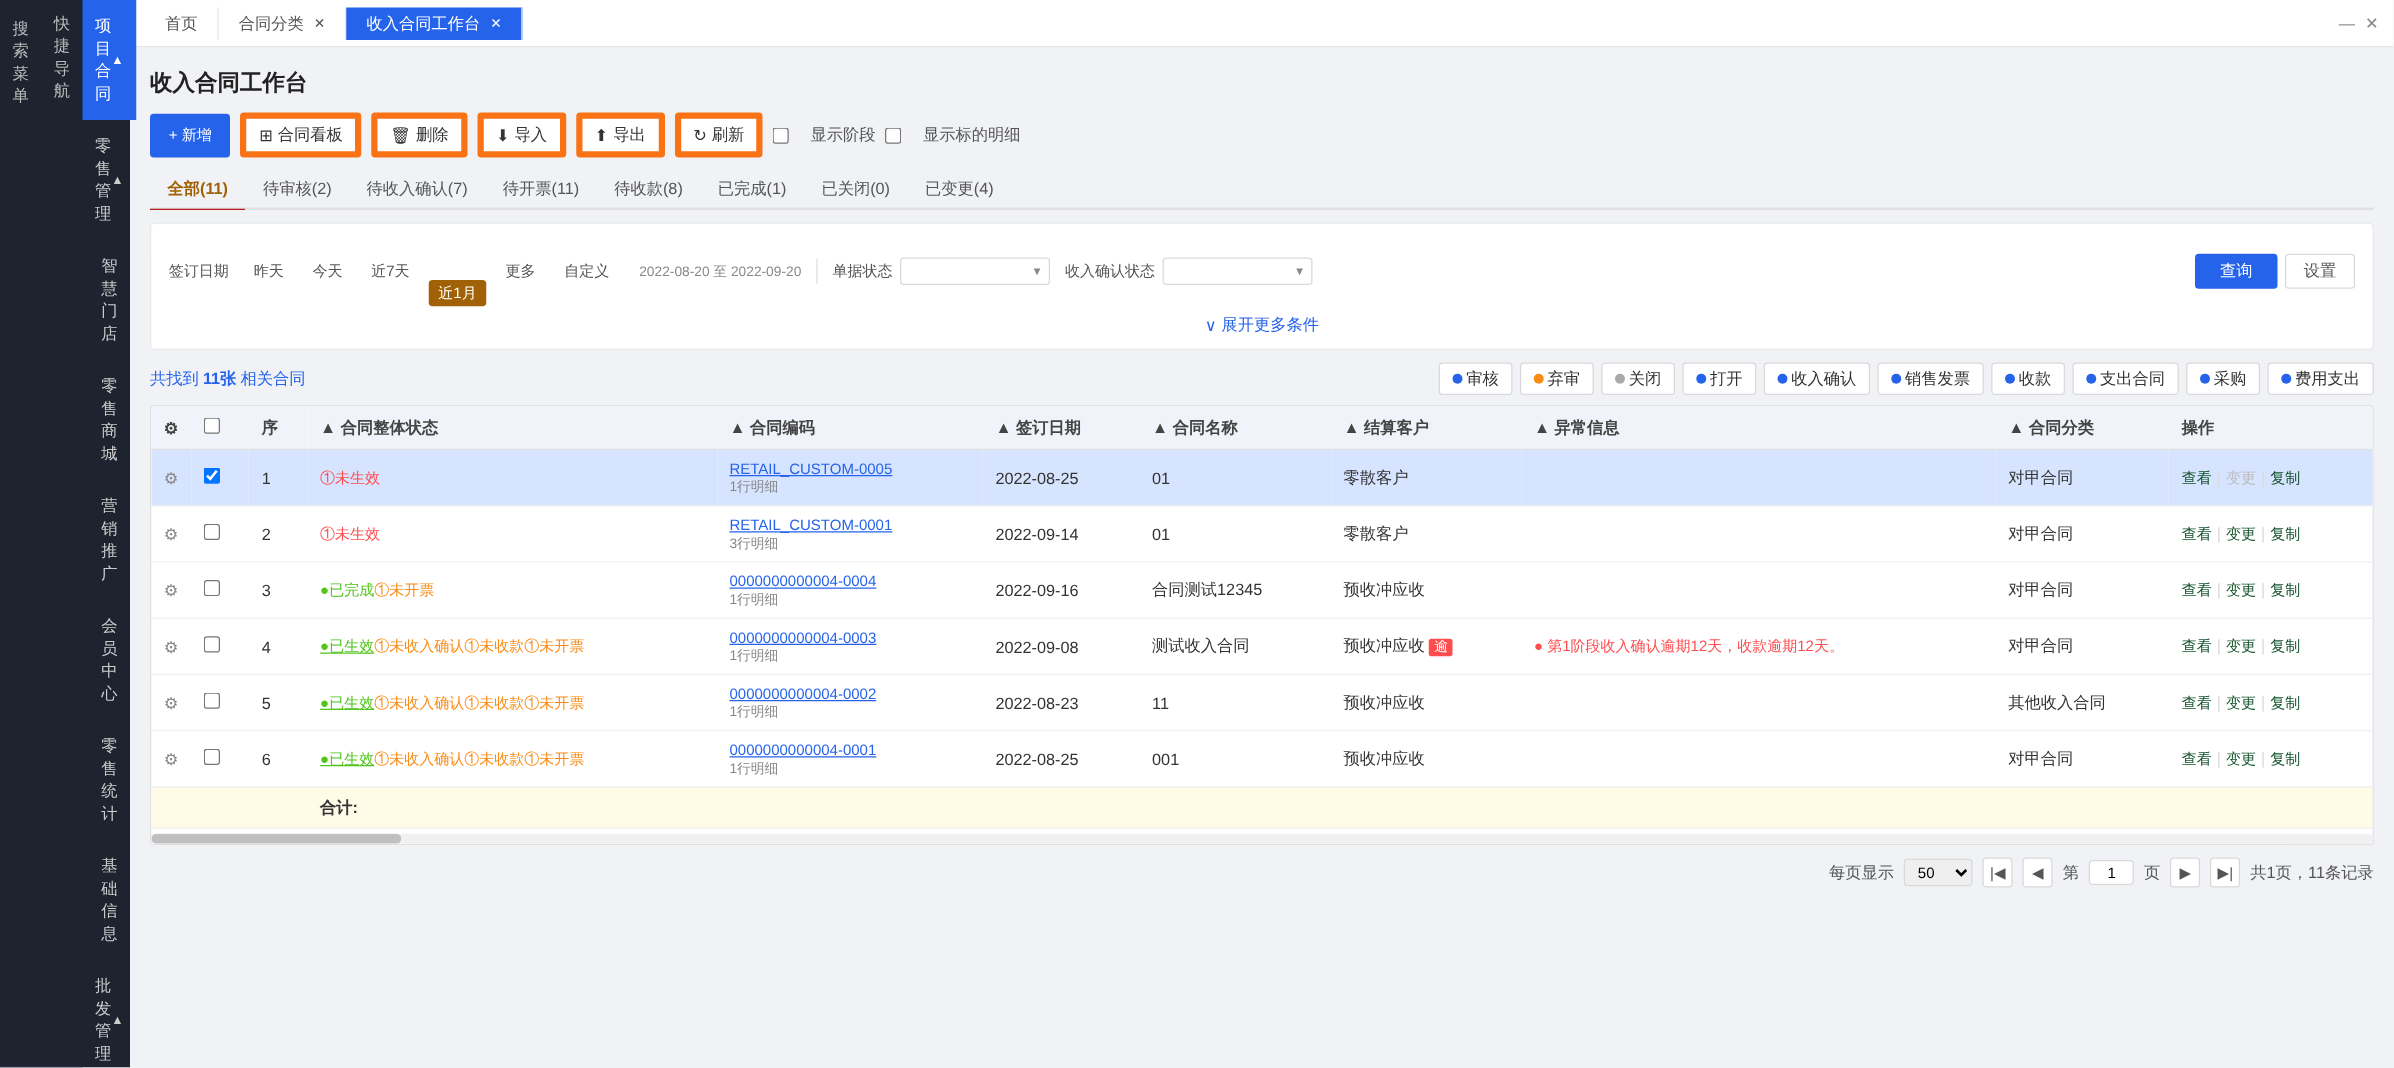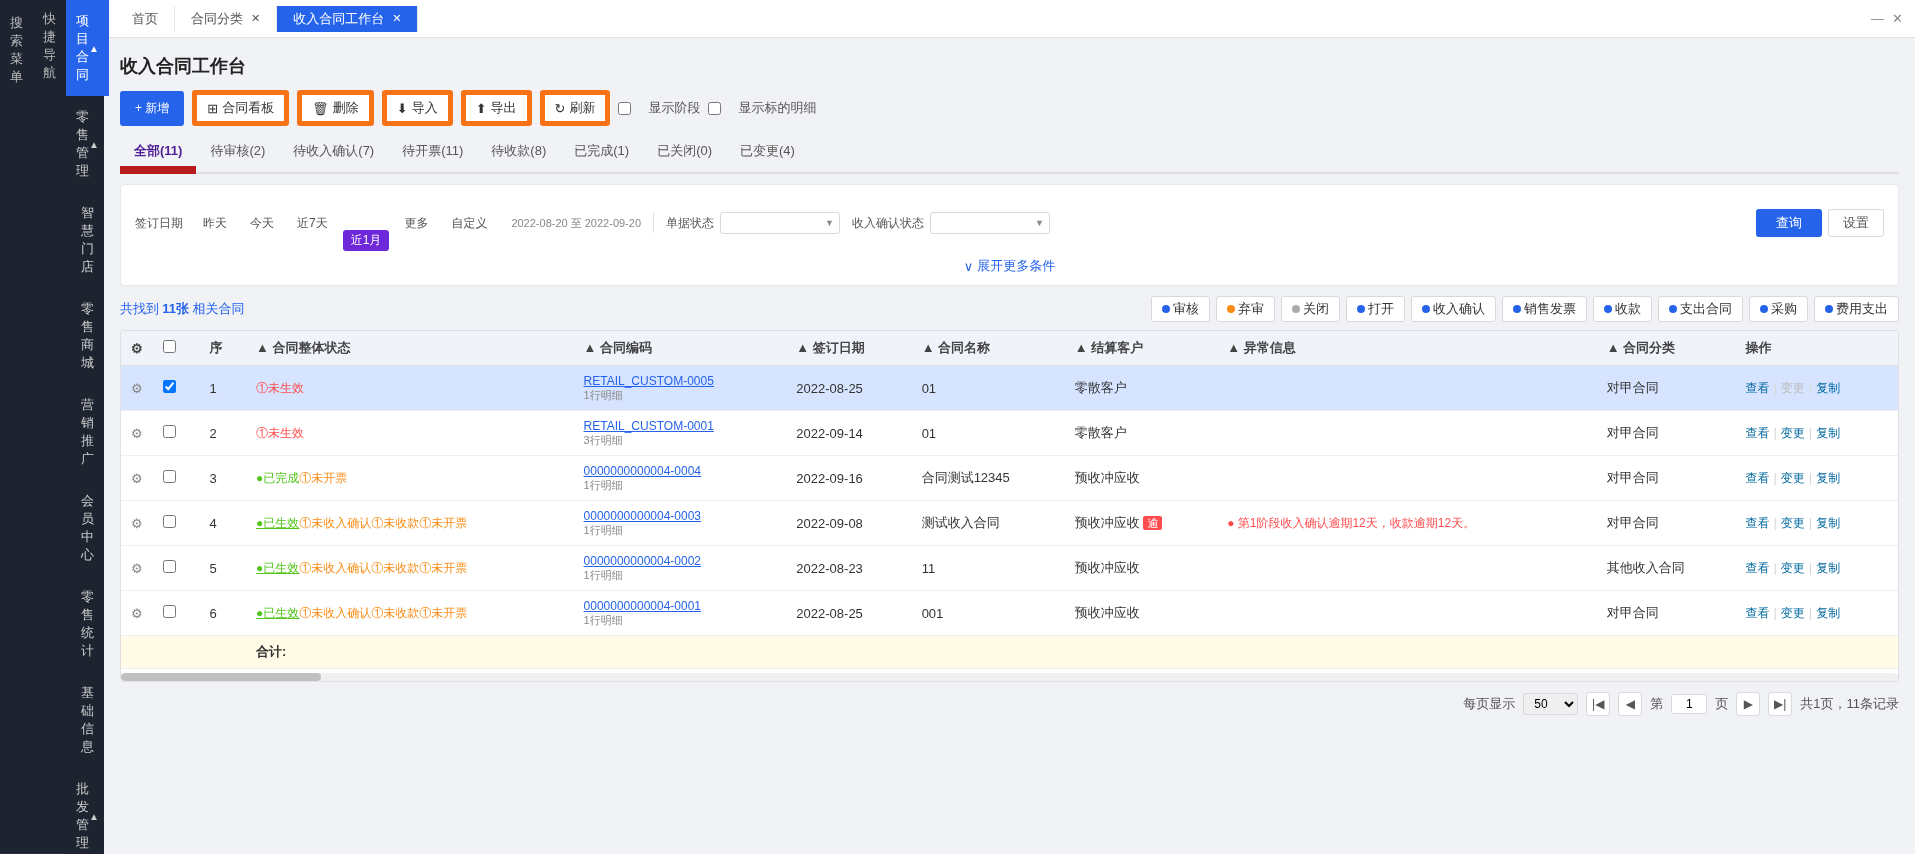--- a/index.html
+++ b/index.html
@@ -33,29 +33,29 @@
     
     .toolbar { display: flex; align-items: center; gap: 8px; margin-bottom: 10px; flex-wrap: wrap; }
     .toolbar-btn { display: flex; align-items: center; gap: 4px; padding: 4px 10px; border: 5px solid #f97316; background: #fff; border-radius: 3px; cursor: pointer; font-size: 12px; color: #333; white-space: nowrap; }
     .toolbar-btn.primary { background: #2563eb; color: #fff; border-color: #2563eb; }
     .toolbar-checkbox { display: flex; align-items: center; gap: 17px; font-size: 12px; color: #555; }
     .toolbar-checkbox input { cursor: pointer; }
 
     
     .status-tabs { display: flex; gap: 0; margin-bottom: 10px; border-bottom: 2px solid #e0e0e0; }
     .status-tab { padding: 6px 14px; cursor: pointer; font-size: 13px; color: #555; border-bottom: 2px solid transparent; margin-bottom: -2px; white-space: nowrap; }
-    .status-tab.active { color: #4c1d95; border-bottom: 8px solid #b91c1c; font-weight: bold; }
+    .status-tab.active { color: #a16207; border-bottom: 1px solid #b91c1c; font-weight: bold; }
 
     
     .filter-bar { background: #fff; border: 1px solid #e8e8e8; border-radius: 4px; padding: 10px 14px; margin-bottom: 10px; }
     .filter-row { display: flex; align-items: center; gap: 12px; flex-wrap: wrap; }
     .filter-label { font-size: 12px; color: #555; white-space: nowrap; }
     .filter-date-btns { display: flex; gap: 7px; align-items: center; }
     .filter-date-btn { padding: 2px 8px; font-size: 12px; cursor: pointer; border-radius: 3px; color: #555; border: none; background: transparent; }
-    .filter-date-btn.active { background: #6d28d9; color: #fff; border-radius: 3px; margin-top: 35px; }
+    .filter-date-btn.active { background: #a16207; color: #fff; border-radius: 3px; margin-top: 35px; }
     .filter-date-range { font-size: 11px; color: #888; margin-left: 4px; }
     .filter-divider { width: 1px; height: 20px; background: #e0e0e0; }
     .filter-select { display: flex; align-items: center; gap: 6px; }
     .filter-select select { border: 1px solid #d9d9d9; border-radius: 3px; padding: 3px 24px 3px 8px; font-size: 12px; color: #555; background: #fff; min-width: 120px; appearance: none; }
     .filter-select-wrap { position: relative; }
     .filter-select-wrap::after { content: '▼'; position: absolute; right: 6px; top: 50%; transform: translateY(-50%); font-size: 9px; color: #888; pointer-events: none; }
     .filter-query-btn { padding: 4px 20px; background: #2563eb; color: #fff; border: none; border-radius: 3px; cursor: pointer; font-size: 13px; }
     .filter-set-btn { padding: 4px 14px; background: #fff; color: #555; border: 1px solid #d9d9d9; border-radius: 3px; cursor: pointer; font-size: 13px; }
     .filter-expand { display: flex; align-items: center; justify-content: center; margin-top: 6px; cursor: pointer; color: #2563eb; font-size: 12px; gap: 4px; }
 
@@ -76,21 +76,21 @@
     tbody tr.selected { background: #d6e4ff; }
     tbody td { padding: 7px 10px; color: #333; vertical-align: middle; white-space: nowrap; }
     .status-tag { display: inline-flex; align-items: center; gap: 3px; font-size: 12px; padding: 1px 0; }
     .status-inactive { color: #ff4d4f; }
     .status-active { color: #52c41a; text-decoration: underline; }
     .status-done { color: #52c41a; }
     .status-warn { color: #fa8c16; }
     .link { color: #2563eb; text-decoration: underline; cursor: pointer; font-size: 12px; }
     .sub-text { color: #888; font-size: 11px; }
     .action-links { display: flex; gap: 4px; }
-    .action-link { color: #0369a1; cursor: pointer; font-size: 12px; }
+    .action-link { color: #14532d; cursor: pointer; font-size: 12px; }
     .action-link.disabled { color: #bbb; cursor: default; }
     .action-link-sep { color: #d9d9d9; }
     .error-text { color: #ff4d4f; font-size: 12px; }
 
     
     .table-footer { background: #fffbe6; }
     .table-footer td { font-weight: bold; color: #333; }
 
     
     .pagination { display: flex; align-items: center; justify-content: flex-end; gap: 8px; margin-top: 10px; font-size: 12px; color: #555; }

